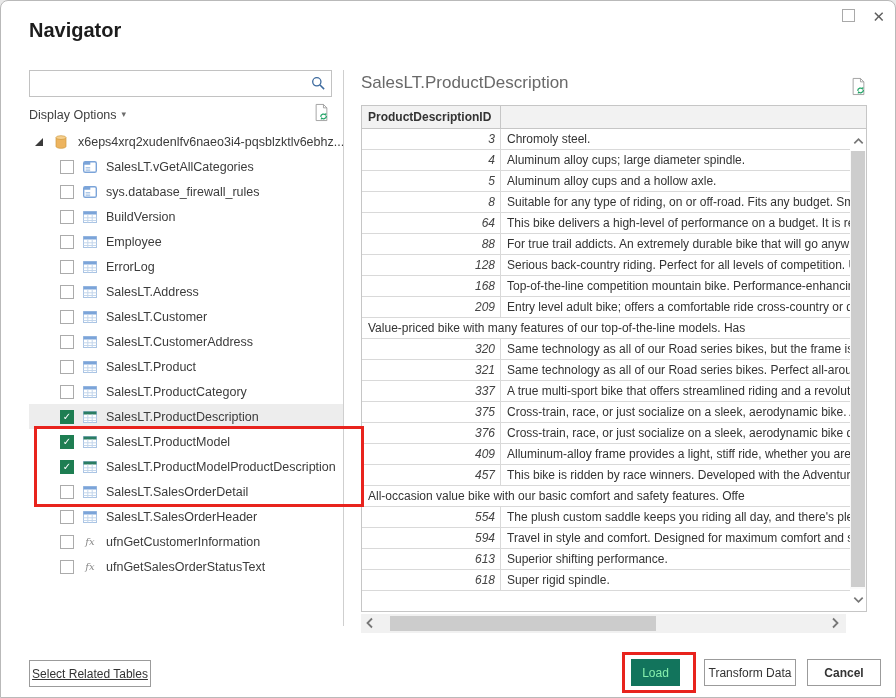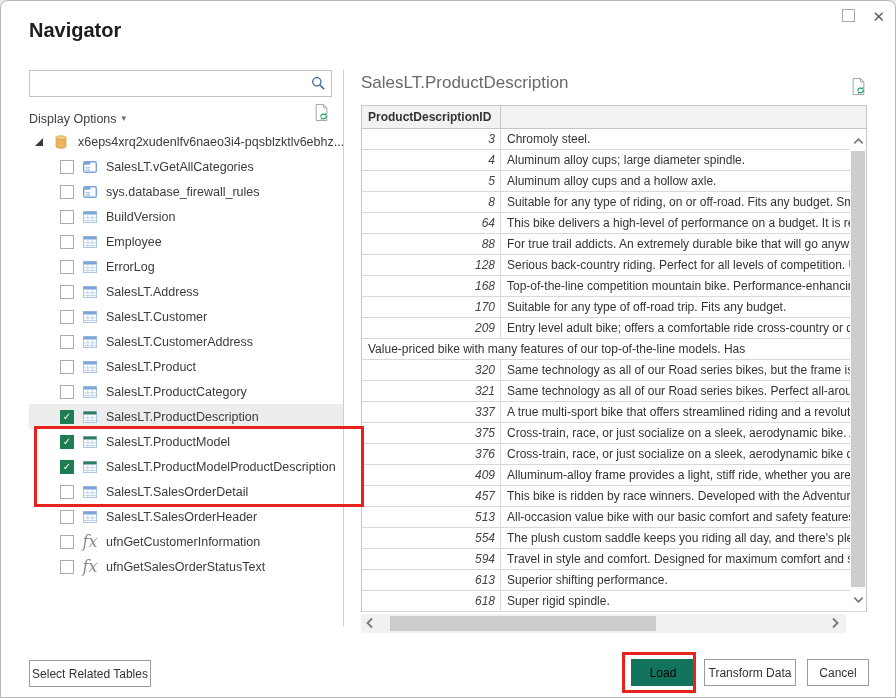--- a/index.html
+++ b/index.html
@@ -16,36 +16,36 @@
   
   .page-title{position:absolute;left:28px;top:18px;font-size:20px;font-weight:700;color:#1c1c1c;}
   .winbtn{position:absolute;top:8px;cursor:default;}
   .btn-max{right:40px;width:13px;height:13px;border:1.5px solid #a9a9a9;background:#fff;}
   .btn-close{right:10px;font-size:15px;color:#5f5f5f;line-height:15px;}
   
   .searchbox{position:absolute;left:28px;top:69px;width:303px;height:27px;border:1px solid #c2c2c2;background:#fff;}
   .searchbox input{position:absolute;left:6px;top:0;width:268px;height:25px;border:none;outline:none;font-size:12px;color:#333;background:transparent;}
   .search-ico{position:absolute;right:5px;top:5px;}
   .disp-row{position:absolute;left:28px;top:101px;width:303px;height:24px;}
-  .disp-label{font-size:12.5px;color:#404040;line-height:33px;}
+  .disp-label{font-size:12.5px;color:#404040;line-height:24px;}
   .disp-caret{font-size:9px;color:#6d6d6d;margin-left:5px;vertical-align:2px;}
   .refresh-left{position:absolute;right:2px;top:1px;}
   
   .tree{position:absolute;left:28px;top:128px;width:314px;}
   .tree-row{position:relative;height:25px;display:flex;align-items:center;font-size:12.5px;color:#3b3b3b;cursor:default;}
   .tree-row.selected{background:#ededed;}
   .tree-root .tri{margin-left:5px;margin-right:9px;display:flex;}
   .tree-root .dbicon{margin-right:9px;display:flex;}
   .tree-root .lbl{white-space:nowrap;overflow:hidden;}
   .cb{width:14px;height:14px;border:1px solid #ababab;background:#fff;margin-left:31px;margin-right:8px;flex:none;
       display:flex;align-items:center;justify-content:center;}
   .cb.checked{background:var(--check-green);border-color:var(--check-green);}
   .cb.checked::after{content:"\2713";color:#fff;font-size:10px;font-weight:700;line-height:1;}
   .node-ico{width:16px;height:16px;margin-right:8px;flex:none;display:flex;align-items:center;justify-content:center;}
-  .fx{font-style:italic;font-family:"DejaVu Serif",serif;font-size:16px;color:#8a8a8a;}
+  .fx{font-style:italic;font-family:"DejaVu Serif",serif;font-size:10px;color:#8a8a8a;}
   .tree-row.checked .hdr{fill:#2a7d62;}
   .tree-lbl{white-space:nowrap;overflow:hidden;}
   
   .divider{position:absolute;left:342px;top:69px;width:1px;height:556px;background:#cfcfcf;}
   
   .preview-title{position:absolute;left:360px;top:72px;font-size:17px;color:#696969;}
   .refresh-right{position:absolute;left:849px;top:76px;}
   .ptable{position:absolute;left:360px;top:104px;width:506px;height:507px;border:1px solid #c6c6c6;background:#fff;}
   .thead{display:flex;height:23px;background:#f2f2f2;border-bottom:1px solid #c6c6c6;font-weight:700;font-size:12px;color:#333;justify-content:flex-end;}
   .th1{width:139px;border-right:1px solid #c6c6c6;padding:4px 6px 0 6px;}
@@ -59,24 +59,24 @@
   .vs-down{position:absolute;bottom:0;left:0;width:16px;height:20px;background:#fff;display:flex;align-items:center;justify-content:center;}
   .vs-thumb{position:absolute;top:20px;left:1px;width:14px;height:436px;background:#cdcdcd;}
   
   .hscroll{position:absolute;left:360px;top:613px;width:485px;height:19px;background:#f1f1f1;}
   .hs-left{position:absolute;left:2px;top:2px;}
   .hs-right{position:absolute;right:4px;top:2px;}
   .hs-thumb{position:absolute;left:29px;top:2px;width:266px;height:15px;background:#cccccc;}
   
   .btn{position:absolute;height:27px;background:#fff;border:1px solid #9b9b9b;font-size:12px;color:#333;
        font-family:"Liberation Sans","DejaVu Sans",sans-serif;cursor:pointer;}
-  .btn-related{left:28px;top:659px;width:122px;}
-  .btn-load{left:630px;top:658px;width:64px;background:var(--load-green);border:1px solid var(--load-green);color:#000000;}
+  .btn-related{left:28px;top:659px;width:122px;text-decoration:underline;}
+  .btn-load{left:630px;top:658px;width:49px;background:var(--load-green);border:1px solid var(--load-green);color:#86efac;}
   .btn-transform{left:703px;top:658px;width:92px;}
-  .btn-cancel{left:806px;top:658px;width:62px;}
+  .btn-cancel{left:806px;top:658px;width:74px;font-weight:bold;}
   
   .ring{position:absolute;border:3px solid var(--annot-red);pointer-events:none;z-index:6;}
   .ring-tree{left:33px;top:425px;width:330px;height:81px;}
   .ring-load{left:621px;top:651px;width:74px;height:41px;}
 </style>
 </head>
 <body>
 
 <div class="dialog">
 
@@ -360,24 +360,20 @@
         </div>
         <div class="trow">
           <div class="cid">128</div>
           <div class="cdesc">Serious back-country riding. Perfect for all levels of competition. Uses th</div>
         </div>
         <div class="trow">
           <div class="cid">168</div>
           <div class="cdesc">Top-of-the-line competition mountain bike. Performance-enhancing op</div>
         </div>
         <div class="trow">
-          <div class="cid">170</div>
-          <div class="cdesc">Suitable for any type of off-road trip. Fits any budget.</div>
-        </div>
-        <div class="trow">
           <div class="cid">209</div>
           <div class="cdesc">Entry level adult bike; offers a comfortable ride cross-country or down t</div>
         </div>
         <div class="trow">
           <div class="cdesc">Value-priced bike with many features of our top-of-the-line models. Has</div>
         </div>
         <div class="trow">
           <div class="cid">320</div>
           <div class="cdesc">Same technology as all of our Road series bikes, but the frame is sized f</div>
         </div>
@@ -399,21 +395,20 @@
         </div>
         <div class="trow">
           <div class="cid">409</div>
           <div class="cdesc">Alluminum-alloy frame provides a light, stiff ride, whether you are racin</div>
         </div>
         <div class="trow">
           <div class="cid">457</div>
           <div class="cdesc">This bike is ridden by race winners. Developed with the Adventure Worl</div>
         </div>
         <div class="trow">
-          <div class="cid">513</div>
           <div class="cdesc">All-occasion value bike with our basic comfort and safety features. Offe</div>
         </div>
         <div class="trow">
           <div class="cid">554</div>
           <div class="cdesc">The plush custom saddle keeps you riding all day, and there's plenty of s</div>
         </div>
         <div class="trow">
           <div class="cid">594</div>
           <div class="cdesc">Travel in style and comfort. Designed for maximum comfort and safety.</div>
         </div>

